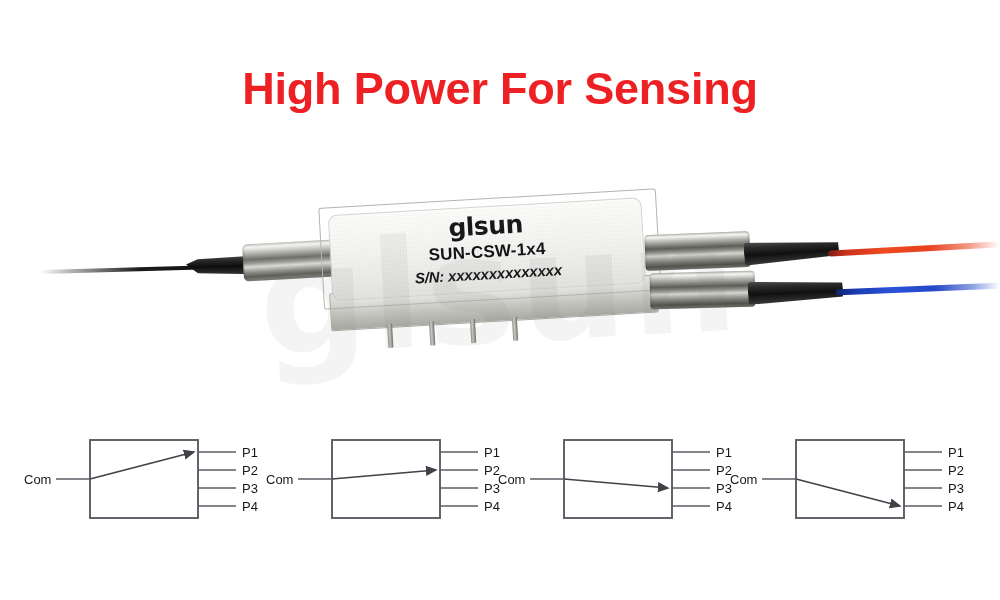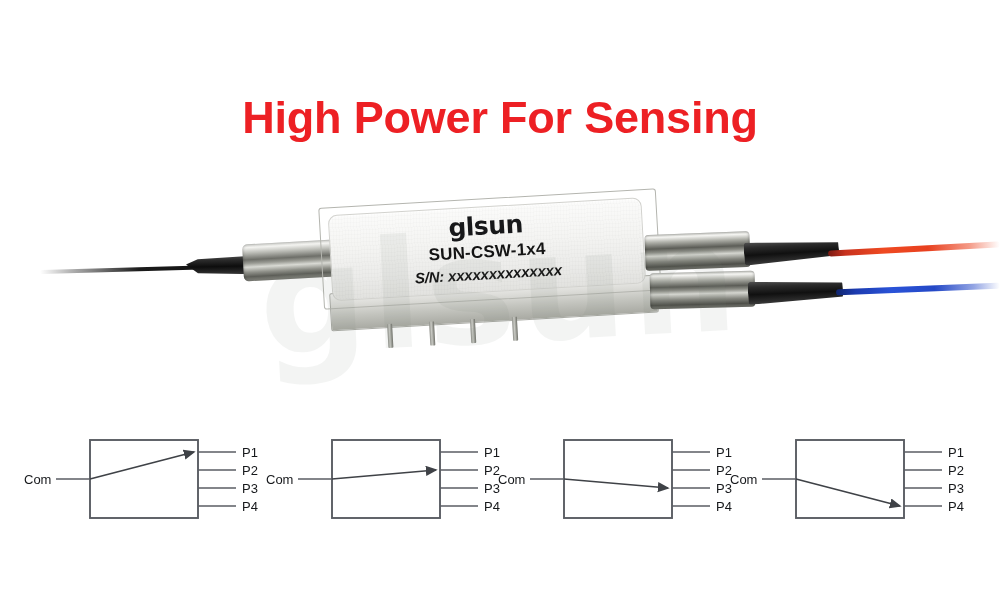--- a/index.html
+++ b/index.html
@@ -16,21 +16,21 @@
     width: 1000px;
     height: 600px;
     background: #ffffff;
     overflow: hidden;
   }
 
   
   .headline {
     position: absolute;
     left: 0;
-    top: 92px;
+    top: 63px;
     width: 1000px;
     text-align: center;
     font-family: "Liberation Sans", sans-serif;
     font-size: 45px;
     font-weight: bold;
     color: #ED2024;
     letter-spacing: -0.2px;
     white-space: nowrap;
   }
 

